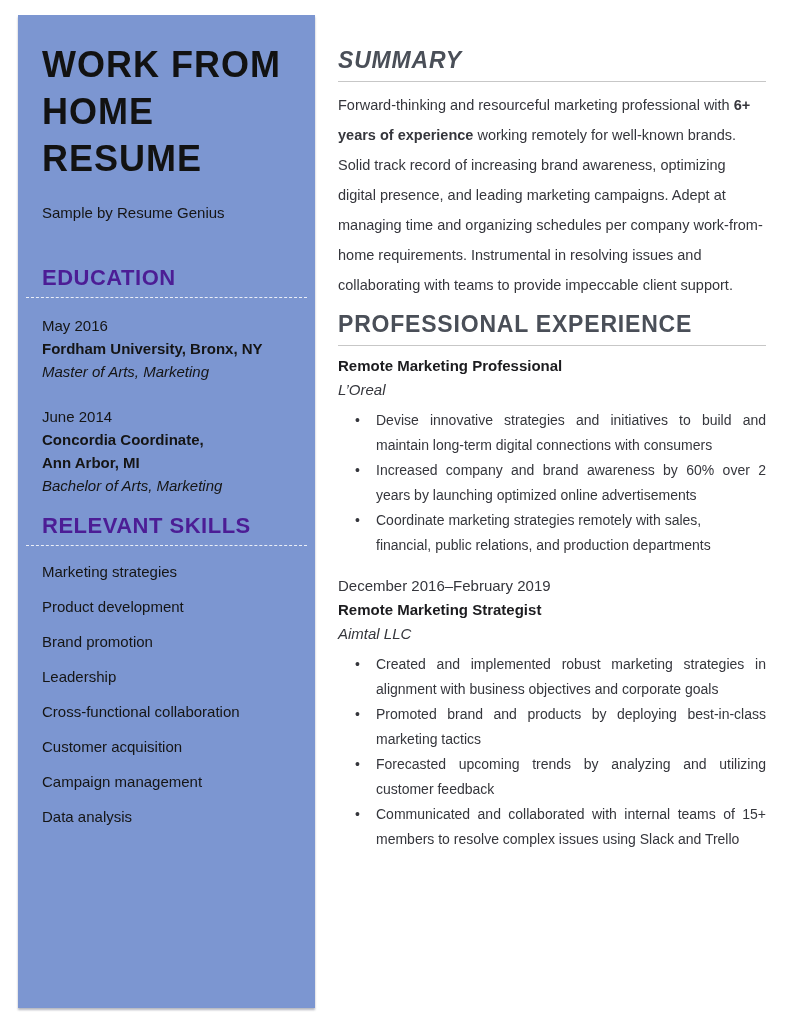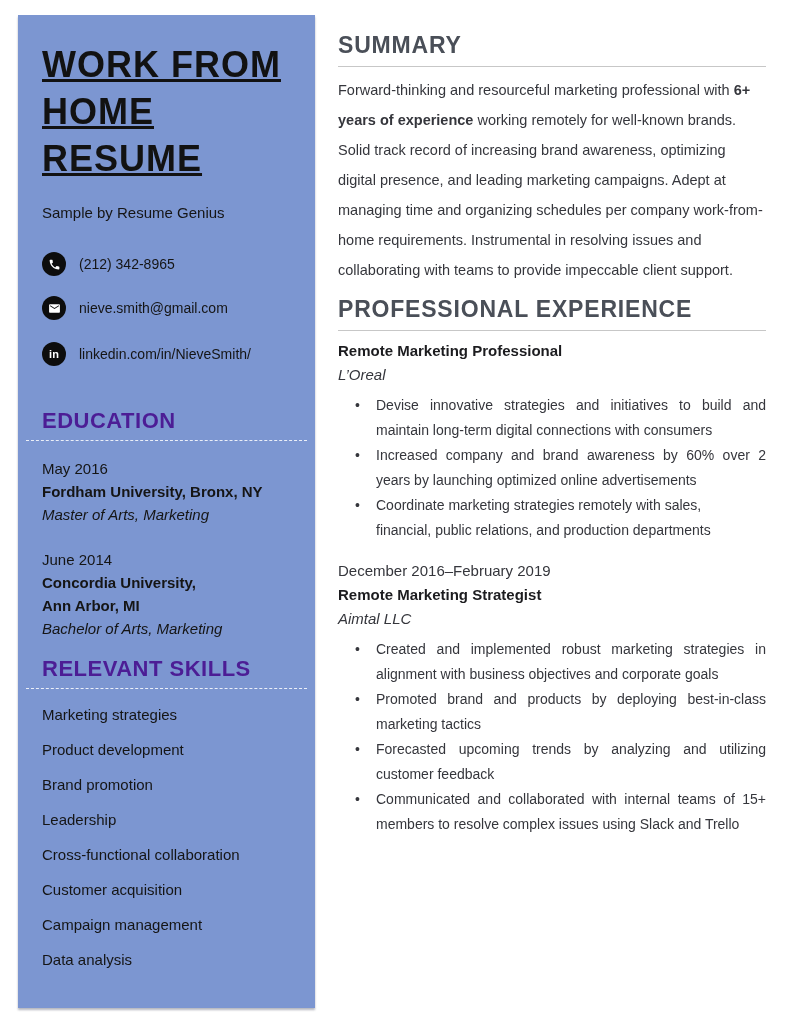--- a/index.html
+++ b/index.html
@@ -18,21 +18,20 @@
     width:297px; height:993px;
     background:#7c96d1;
     color:#151515;
     box-shadow:0 2px 2px rgba(90,95,115,.45);
   }
   .resume-title {
     padding:26px 24px 0;
     font-size:36px; line-height:47px; font-weight:700;
     letter-spacing:1px; color:#121212;
     white-space:pre-line;
-    text-decoration:underline;
   }
   .resume-subtitle {
     margin-top:21px; padding:0 24px;
     font-size:15px; line-height:20px;
   }
   .contact { margin-top:29px; padding:0 24px; }
   .contact-row { display:flex; align-items:center; margin-bottom:20px; }
   .contact-row:last-child { margin-bottom:0; }
   .cicon {
     flex:0 0 auto; width:24px; height:24px; border-radius:50%;
@@ -63,21 +62,21 @@
 
   .skills-list { margin-top:16px; padding:0 24px; list-style:none; }
   .skill-item { font-size:15px; line-height:20px; margin-bottom:15px; }
 
   
   .main { position:absolute; left:338px; top:0; width:428px; }
   .main-heading {
     font-size:23px; line-height:24px; font-weight:700;
     color:#4a4f58; letter-spacing:.8px;
   }
-  .summary-heading { margin-top:33px; }
+  .summary-heading { margin-top:48px;font-style:italic; }
   .exp-heading { margin-top:12px; }
   .main-rule { border:0; border-top:1px solid #c7c7c7; margin:9px 0 0; }
 
   .summary-text { margin-top:8px; font-size:14.5px; line-height:30px; }
   .summary-text b { font-weight:700; }
 
   .job { margin-top:8px; font-size:15px; }
   .job.second { margin-top:16px; }
   .job-dates { line-height:24px; }
   .job-title { line-height:24px; font-weight:700; color:#1c1c1f; }
@@ -99,56 +98,34 @@
 <body>
 
 <aside class="sidebar">
 
   <div class="resume-title">WORK FROM
 HOME
 RESUME</div>
 
   <div class="resume-subtitle">Sample by Resume Genius</div>
 
-  <div class="contact">
-    <div class="contact-row">
-      <span class="cicon">
-        <svg viewBox="0 0 24 24" aria-hidden="true">
-            <path d="M6.62 10.79c1.44 2.83 3.76 5.14 6.59 6.59l2.2-2.2c.27-.27.67-.36 1.02-.24 1.12.37 2.33.57 3.57.57.55 0 1 .45 1 1V20c0 .55-.45 1-1 1-9.39 0-17-7.61-17-17 0-.55.45-1 1-1h3.5c.55 0 1 .45 1 1 0 1.25.2 2.45.57 3.57.11.35.03.74-.25 1.02l-2.2 2.2z"></path>
-          </svg>
-      </span>
-      <span class="ctext">(212) 342-8965</span>
-    </div>
-    <div class="contact-row" style="margin-bottom:22px;">
-      <span class="cicon">
-        <svg viewBox="0 0 24 24" aria-hidden="true">
-            <path d="M20 4H4c-1.1 0-1.99.9-1.99 2L2 18c0 1.1.9 2 2 2h16c1.1 0 2-.9 2-2V6c0-1.1-.9-2-2-2zm0 4l-8 5-8-5V6l8 5 8-5v2z"></path>
-          </svg>
-      </span>
-      <span class="ctext">nieve.smith@gmail.com</span>
-    </div>
-    <div class="contact-row">
-      <span class="cicon in-badge">in</span>
-      <span class="ctext">linkedin.com/in/NieveSmith/</span>
-    </div>
-  </div>
 
   <section>
     <h2 class="side-heading edu-heading">EDUCATION</h2>
     <hr class="side-rule">
 
     <div class="edu-entry">
       <div class="edu-date">May 2016</div>
       <div class="edu-school">Fordham University, Bronx, NY</div>
       <div class="edu-degree">Master of Arts, Marketing</div>
     </div>
 
     <div class="edu-entry">
       <div class="edu-date">June 2014</div>
-      <div class="edu-school">Concordia University,
+      <div class="edu-school">Concordia Coordinate,
 Ann Arbor, MI</div>
       <div class="edu-degree">Bachelor of Arts, Marketing</div>
     </div>
   </section>
 
   <section>
     <h2 class="side-heading skills-heading">RELEVANT SKILLS</h2>
     <hr class="side-rule">
     <ul class="skills-list">
       <li class="skill-item">Marketing strategies</li>

